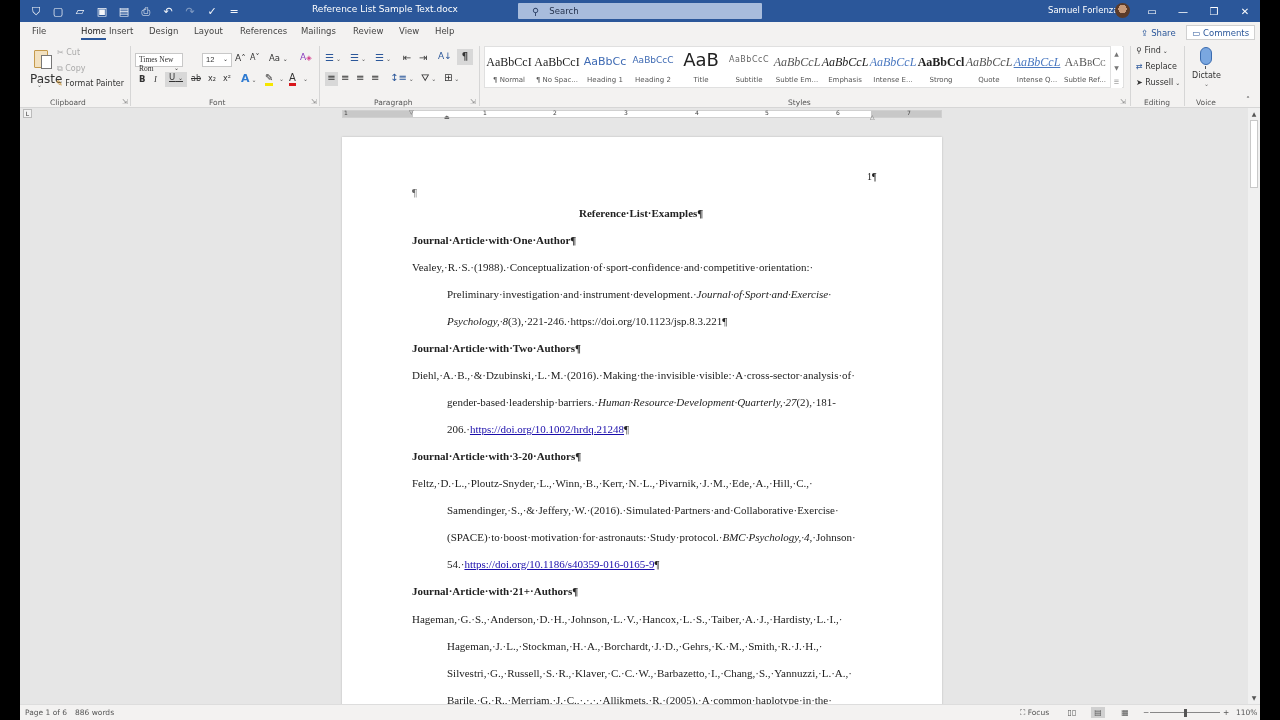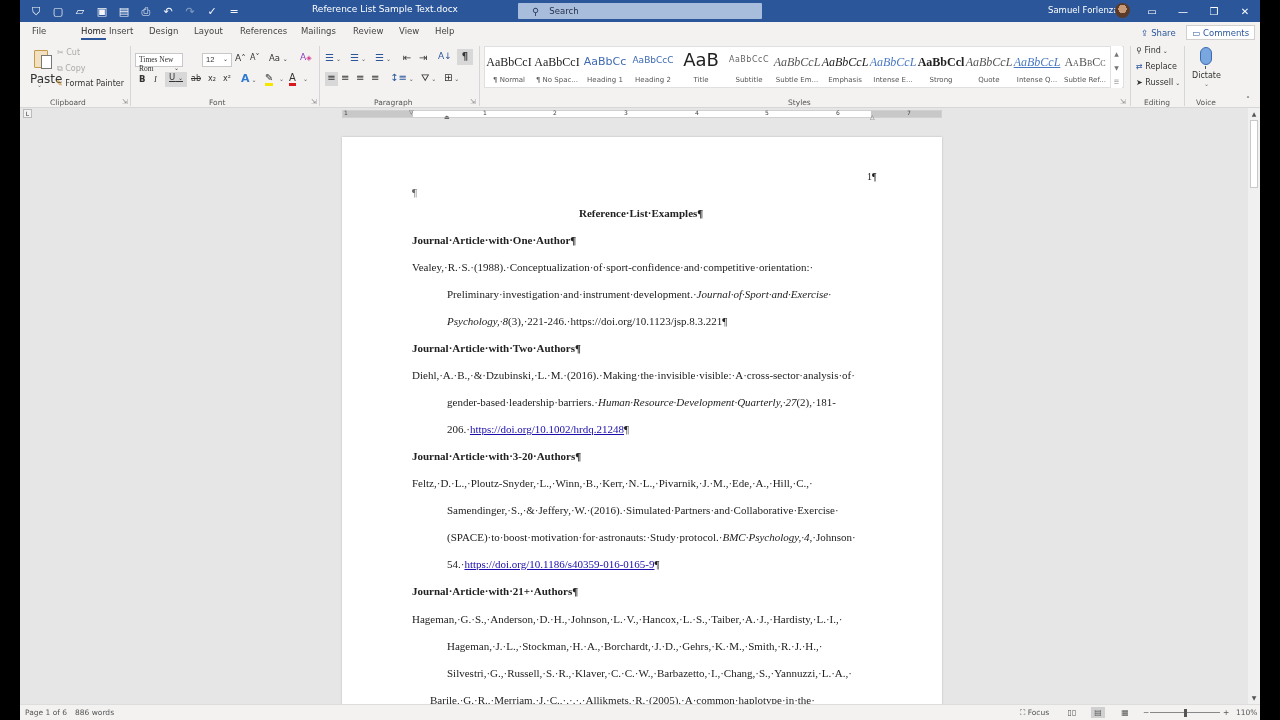--- a/index.html
+++ b/index.html
@@ -308,21 +308,21 @@
       <div class="ln b" style="left:70px;top:313px">Journal·Article·with·3-20·Authors¶</div>
       <div class="ln" style="left:70px;top:340px">Feltz,·D.·L.,·Ploutz-Snyder,·L.,·Winn,·B.,·Kerr,·N.·L.,·Pivarnik,·J.·M.,·Ede,·A.,·Hill,·C.,·</div>
       <div class="ln" style="left:105px;top:367px">Samendinger,·S.,·&amp;·Jeffery,·W.·(2016).·Simulated·Partners·and·Collaborative·Exercise·</div>
       <div class="ln" style="left:105px;top:394px"><span>(SPACE)·to·boost·motivation·for·astronauts:·Study·protocol.·</span><i>BMC·Psychology,·4</i><span>,·Johnson·</span></div>
       <div class="ln" style="left:105px;top:421px"><span>54.·</span><span class="link">https://doi.org/10.1186/s40359-016-0165-9</span><span>¶</span></div>
 
       <div class="ln b" style="left:70px;top:448px">Journal·Article·with·21+·Authors¶</div>
       <div class="ln" style="left:70px;top:476px">Hageman,·G.·S.,·Anderson,·D.·H.,·Johnson,·L.·V.,·Hancox,·L.·S.,·Taiber,·A.·J.,·Hardisty,·L.·I.,·</div>
       <div class="ln" style="left:105px;top:503px">Hageman,·J.·L.,·Stockman,·H.·A.,·Borchardt,·J.·D.,·Gehrs,·K.·M.,·Smith,·R.·J.·H.,·</div>
       <div class="ln" style="left:105px;top:530px">Silvestri,·G.,·Russell,·S.·R.,·Klaver,·C.·C.·W.,·Barbazetto,·I.,·Chang,·S.,·Yannuzzi,·L.·A.,·</div>
-      <div class="ln" style="left:88px;top:557px">Barile,·G.·R.,·Merriam,·J.·C.,·.·.·.·Allikmets,·R.·(2005).·A·common·haplotype·in·the·</div>
+      <div class="ln" style="left:105px;top:557px">Barile,·G.·R.,·Merriam,·J.·C.,·.·.·.·Allikmets,·R.·(2005).·A·common·haplotype·in·the·</div>
     </div>
   </div>
 
   <div class="vscroll">
     <div class="up">▲</div>
     <div class="thumb"></div>
     <div class="down">▼</div>
   </div>
 
   <div class="statusbar">

